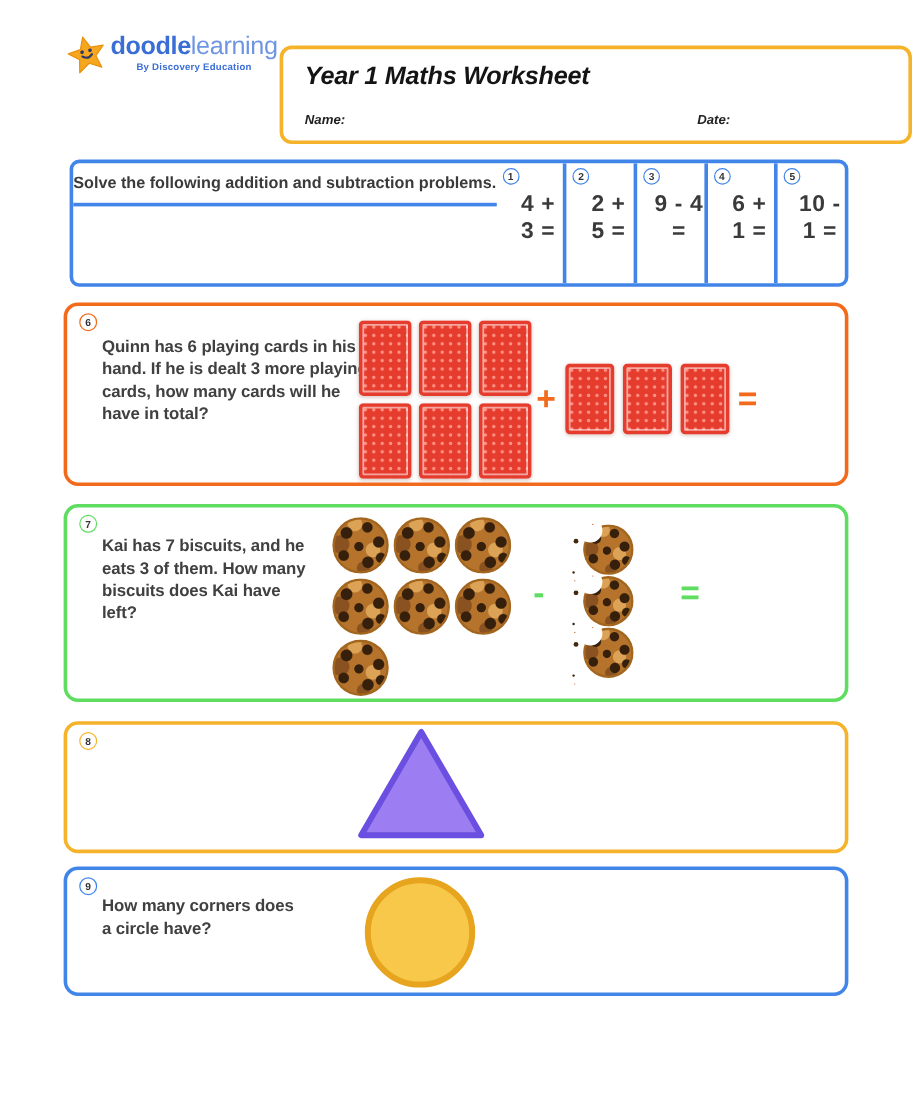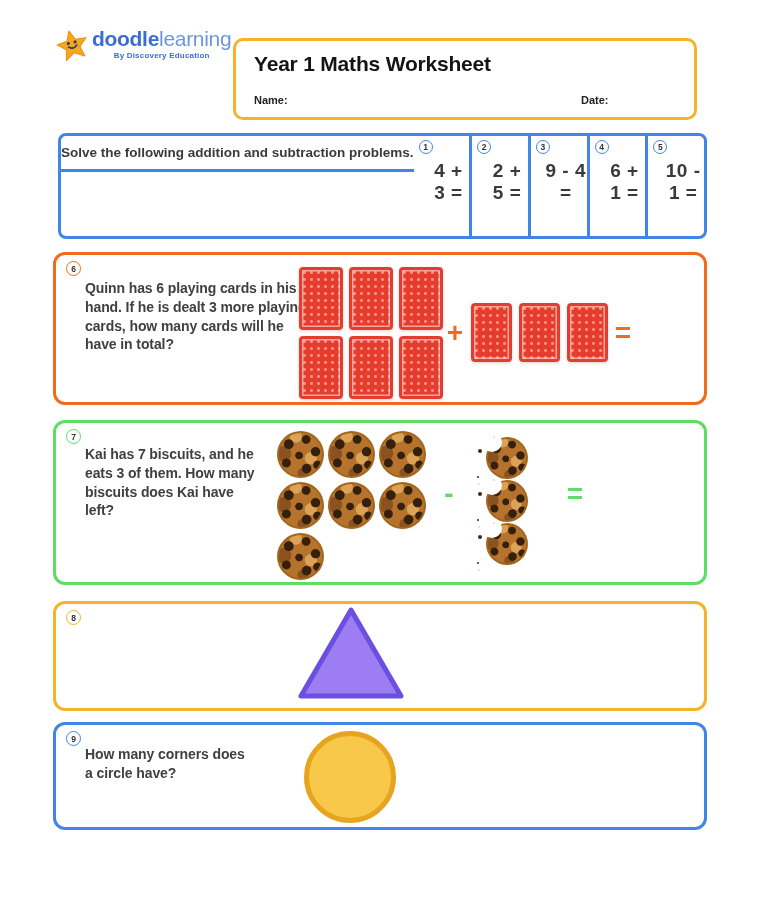--- a/index.html
+++ b/index.html
@@ -13,22 +13,22 @@
   .logo { position:absolute; left:56px; top:28px; display:flex; align-items:flex-start; }
   .logo-star { width:33px; height:33px; margin-top:1px; }
   .logo-textcol { margin-left:3px; display:flex; flex-direction:column; align-items:center; }
   .logo-brand { font-size:21px; line-height:22px; letter-spacing:-0.3px; }
   .logo-brand .b { font-weight:800; color:#3a6ed6; }
   .logo-brand .l { font-weight:400; color:#6e95e3; }
   .logo-tagline { font-size:8px; font-weight:700; color:#3a6ed6; margin-top:1px; letter-spacing:0.2px; }
 
   
   .titlebox {
-    position:absolute; left:233px; top:38px; width:464px; height:82px;
-    border:3px solid #f4b32a; border-radius:10px; background:#fff;
+    position:absolute; left:233px; top:38px; width:527px; height:82px;
+    border:3px solid #f4b32a; border-radius:10px; background:#fff;font-style:italic;
   }
   .titlebox h1 { position:absolute; left:18px; top:11px; font-size:21px; font-weight:800; color:#141414; letter-spacing:-0.2px; }
   .field-label { position:absolute; bottom:11px; font-size:11px; font-weight:600; color:#222; }
   .field-name { left:18px; }
   .field-date { left:325px;padding-left:20px; }
 
   
   .quickbox {
     position:absolute; left:58px; top:133px; width:649px; height:106px;
     border:3px solid #4285e8; border-radius:8px; background:#fff; overflow:hidden;

